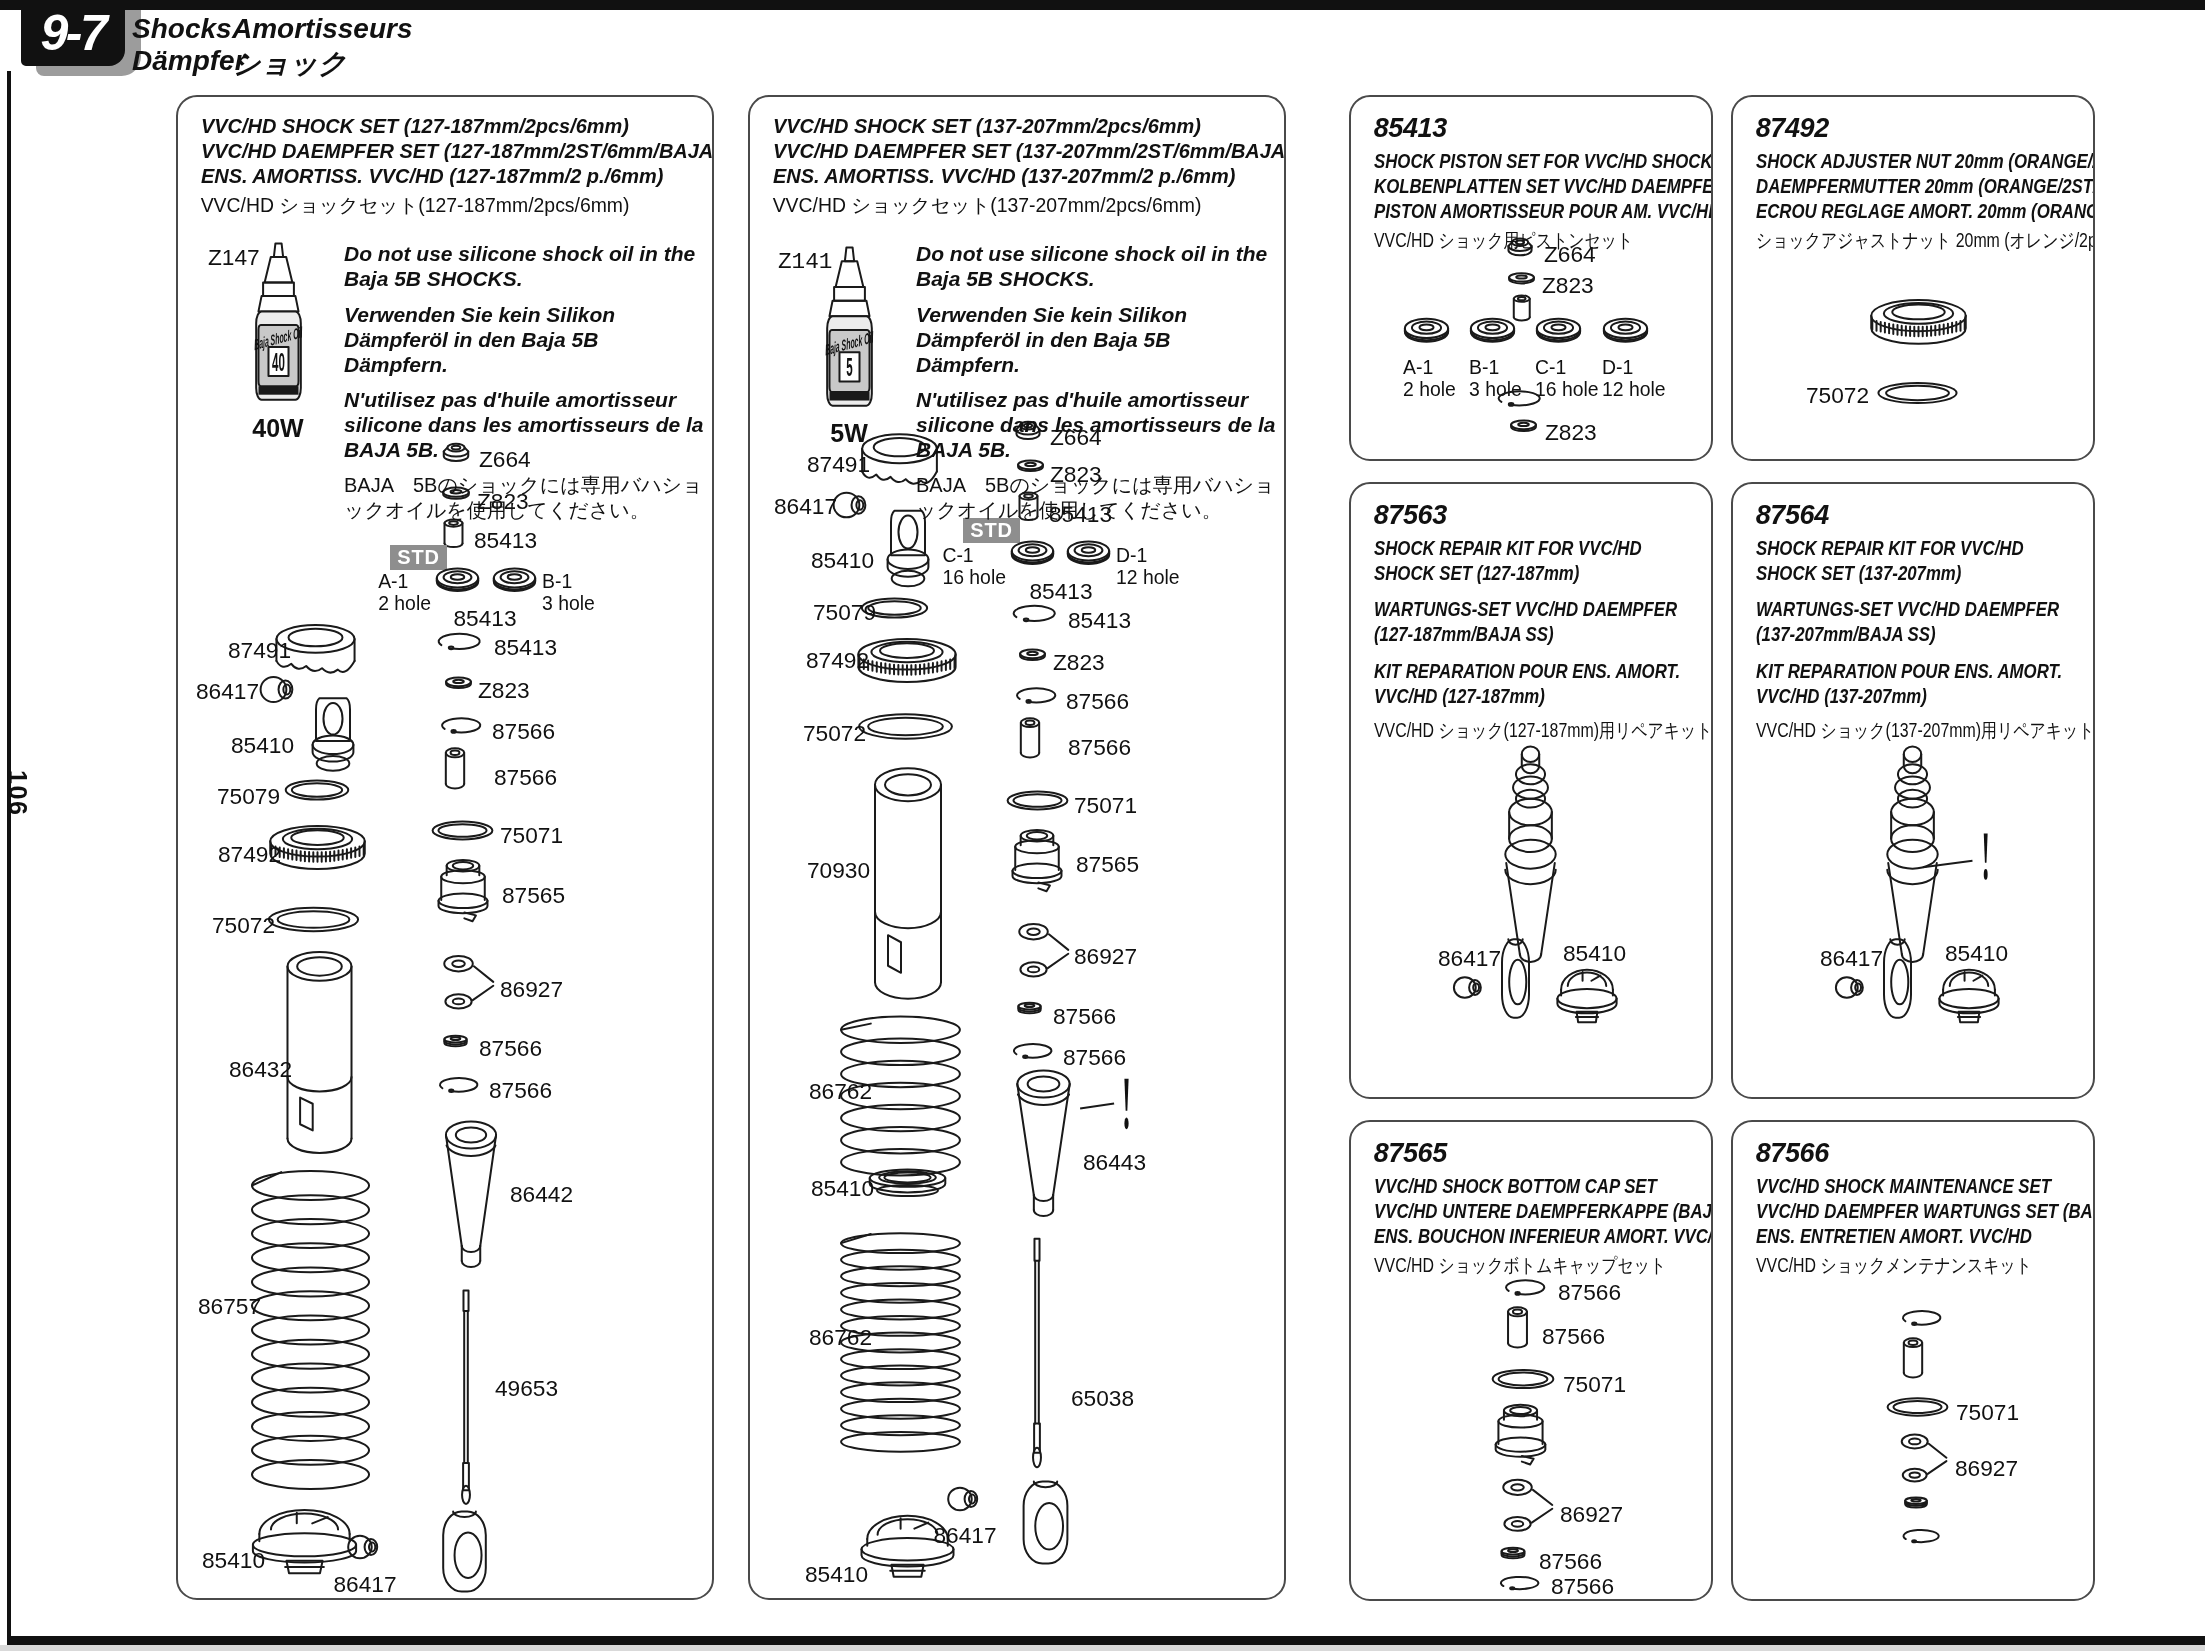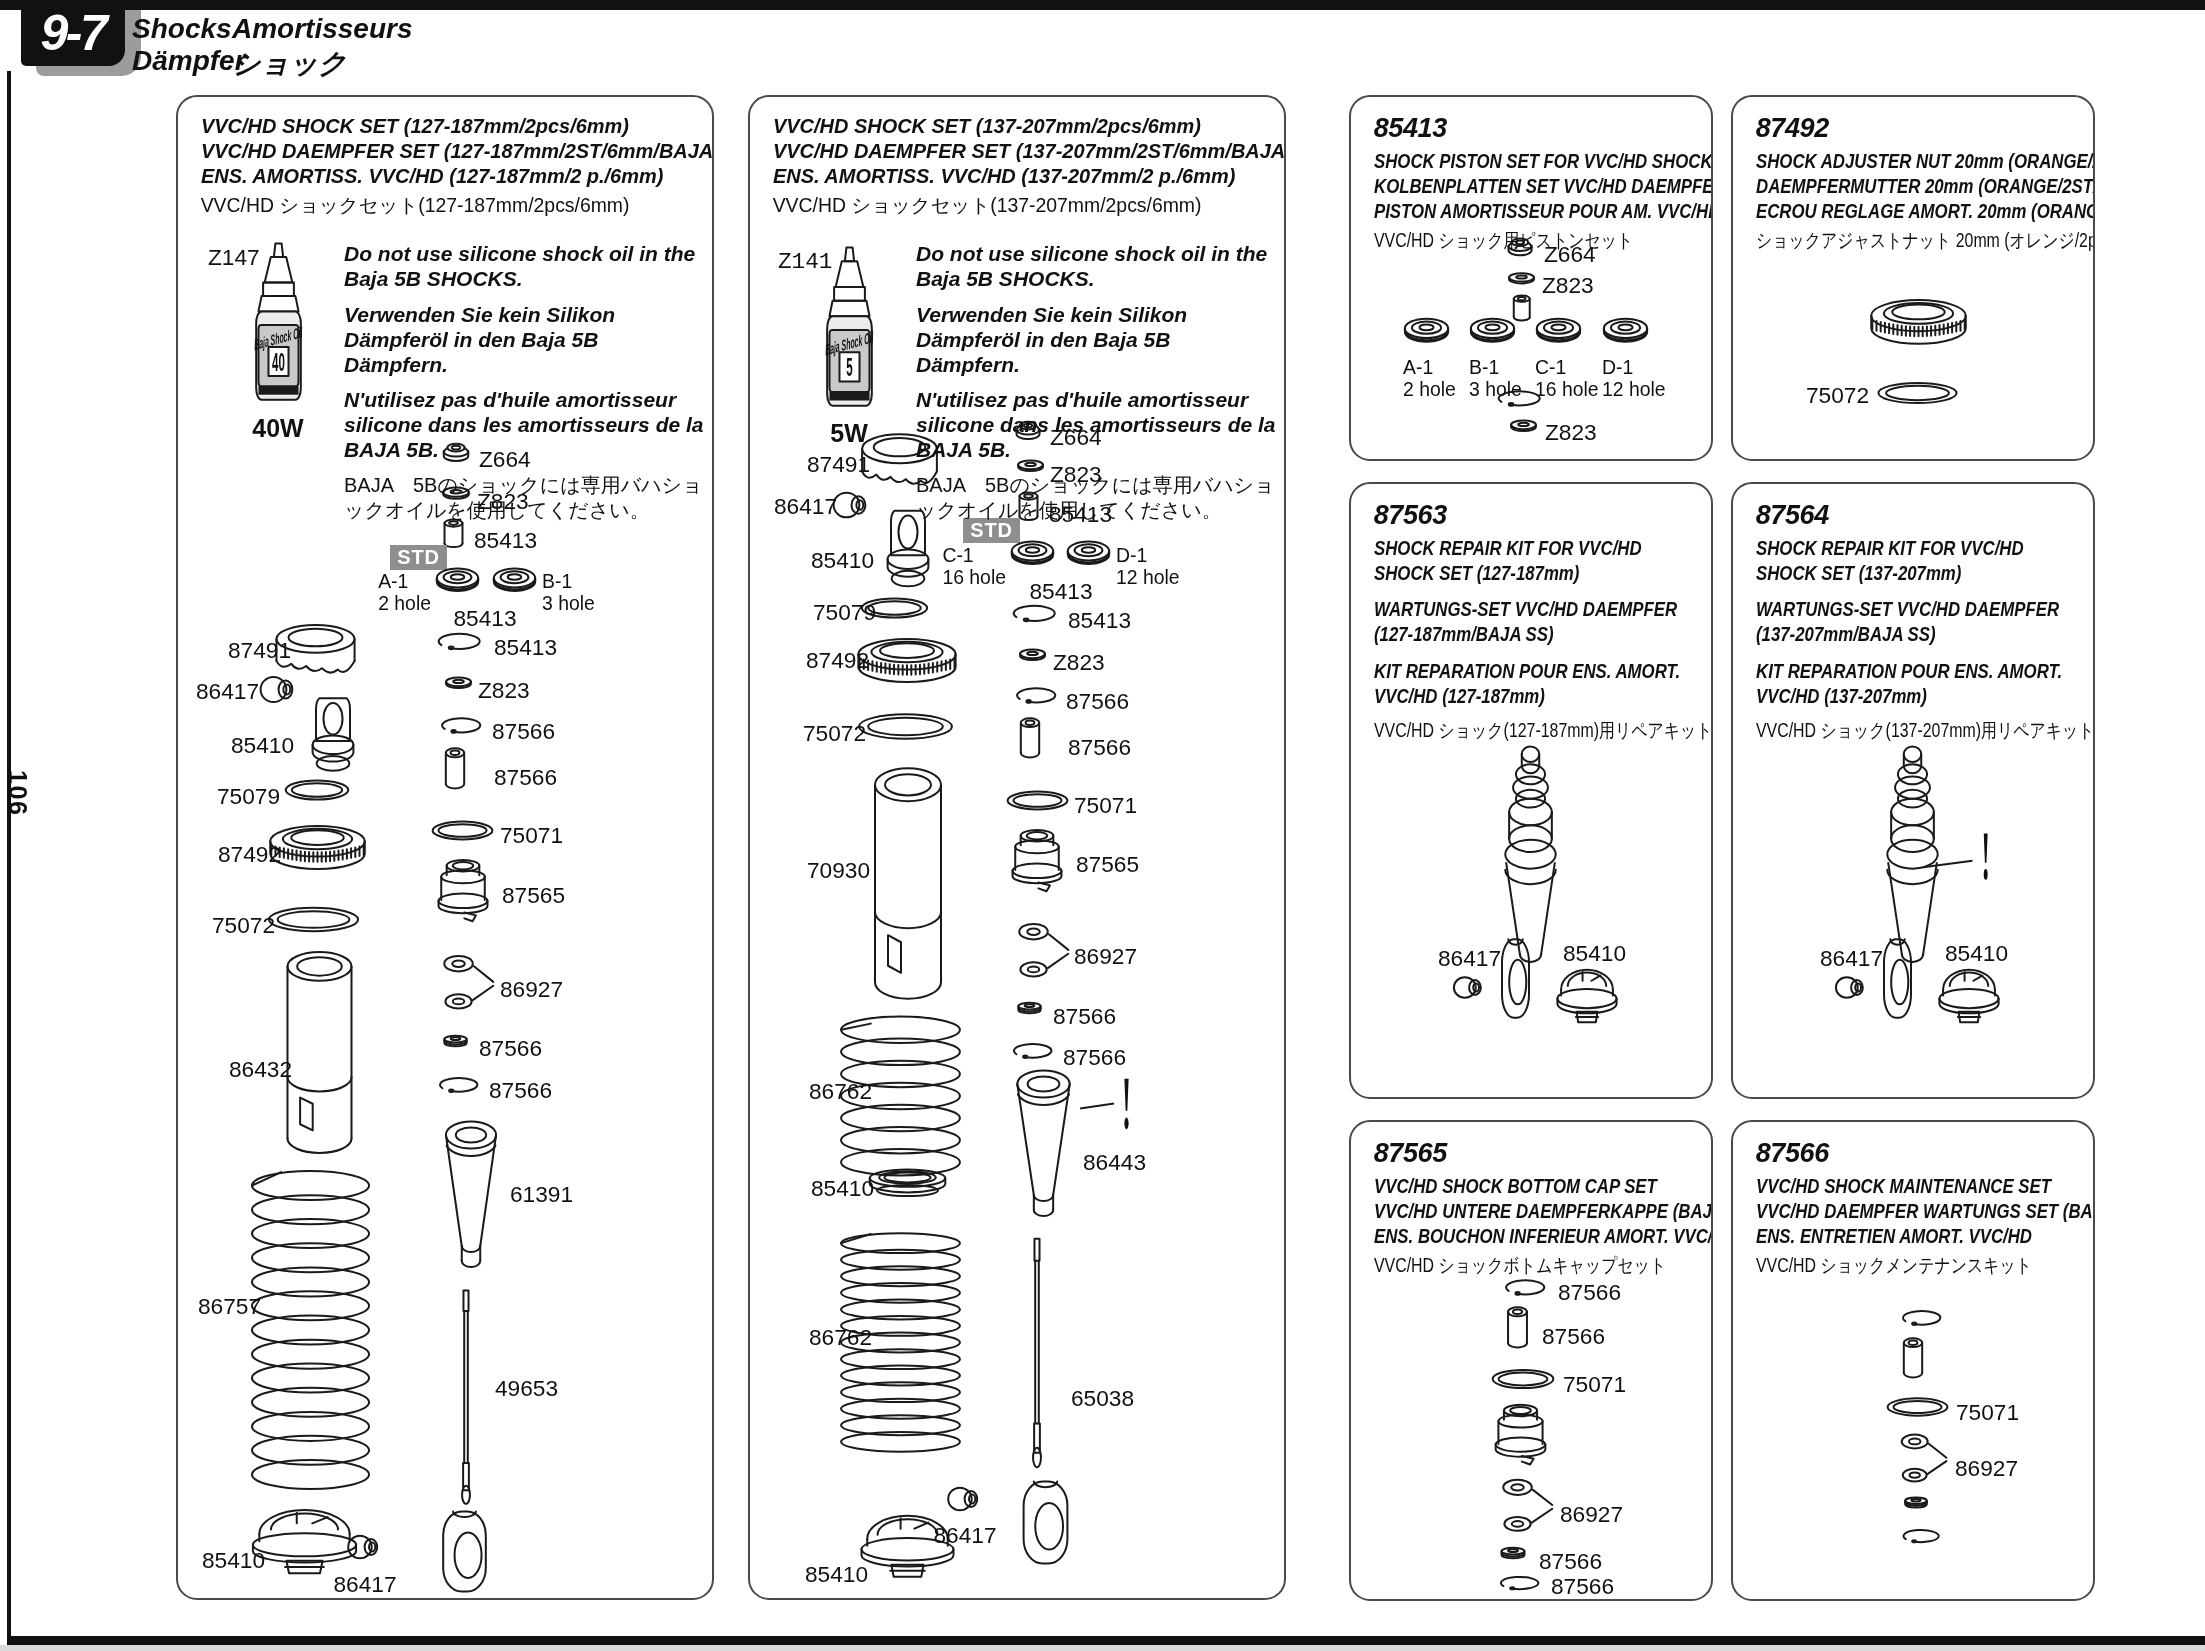--- a/index.html
+++ b/index.html
@@ -309,21 +309,21 @@
         <svg viewBox="0 0 100 100" preserveAspectRatio="none" fill="none" stroke="#1a1a1a" stroke-width="2" stroke-linecap="round" stroke-linejoin="round">
           <ellipse cx="50" cy="10" rx="38" ry="9"></ellipse>
           <ellipse cx="50" cy="10" rx="23" ry="5"></ellipse>
           <path d="M12,10 L36,84 M88,10 L64,84"></path>
           <path d="M13,17 a38,9 0 0 0 74,0"></path>
           <path d="M36,84 a14,4 0 0 0 28,0"></path>
           <path d="M36,84 v10 M64,84 v10"></path>
           <path d="M36,94 a14,4 0 0 0 28,0"></path>
         </svg>
       </div>
-      <div class="plab" style="left: 332px; top: 1084px;">61391</div>
+      <div class="plab" style="left: 332px; top: 1084px;">86442</div>
       <div class="part-icon" style="left: 270px; top: 1189px; width: 36px; height: 227px;">
         <svg viewBox="0 0 100 100" preserveAspectRatio="none" fill="none" stroke="#1a1a1a" stroke-width="2" stroke-linecap="round" stroke-linejoin="round">
           <path d="M43,2 h14 v9 h-14 z"></path>
           <path d="M45,11 V78 M55,11 V78"></path>
           <path d="M42,78 h16 v12 h-16 z"></path>
           <ellipse cx="50" cy="92" rx="11" ry="4"></ellipse>
         </svg>
       </div>
       <div class="plab" style="left: 317px; top: 1278px;">49653</div>
       <div class="part-icon" style="left: 251px; top: 1409px; width: 71px; height: 91px;">

